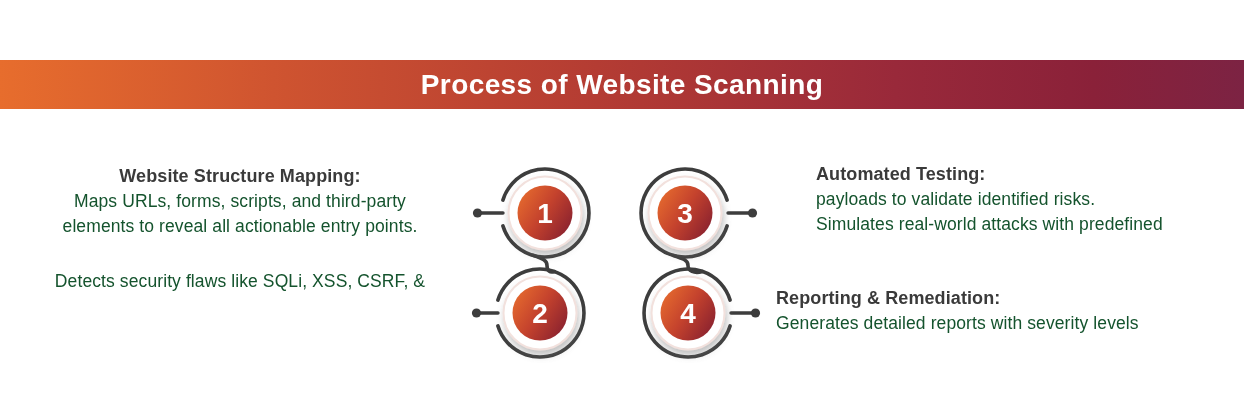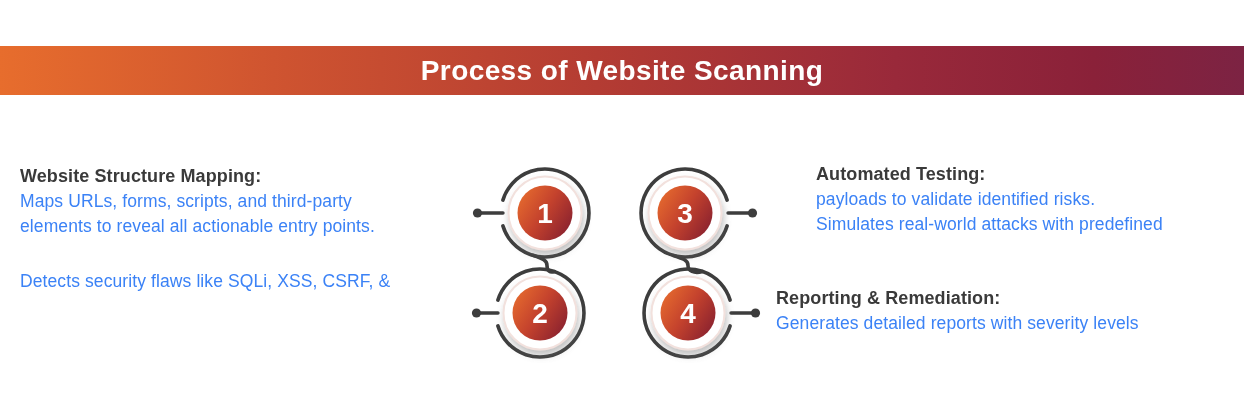--- a/index.html
+++ b/index.html
@@ -1,33 +1,33 @@
 <!DOCTYPE html>
 <html><head>
 <meta charset="utf-8">
 <style>
   html,body{margin:0;padding:0;background:#ffffff;}
   .canvas{
     position:relative;width:1244px;height:413px;background:#ffffff;overflow:hidden;
     font-family:"Liberation Sans",sans-serif;
   }
   .banner{
-    position:absolute;left:0;top:46px;width:1244px;height:49px;
+    position:absolute;left:0;top:60px;width:1244px;height:49px;
     background:linear-gradient(90deg,#e76d2d 0%,#cf5430 22%,#b43c33 48%,#99293a 72%,#8a2139 88%,#7c2343 100%);
     display:flex;align-items:center;justify-content:center;
   }
   .banner h1{
     margin:0;color:#ffffff;font-size:28px;font-weight:700;letter-spacing:0.4px;
     font-family:"Liberation Sans",sans-serif;
   }
   .block{position:absolute;line-height:25px;}
-  .block.right-aligned{right:784px;text-align:left;width:440px;}
+  .block.right-aligned{right:784px;text-align:center;width:440px;}
   .block.left-aligned{left:776px;text-align:left;width:450px;}
   .block .heading{font-size:18px;font-weight:700;color:#3a3a3a;letter-spacing:0.1px;}
-  .block .bodyline{font-size:17.5px;font-weight:400;color:#3b82f6;letter-spacing:0.1px;}
+  .block .bodyline{font-size:17.5px;font-weight:400;color:#14532d;letter-spacing:0.1px;}
   #b1{top:164px;}
   #b2{top:269px;}
   #b3{top:162px;margin-left:40px;}
   #b4{top:286px;}
   svg.diagram{position:absolute;left:440px;top:145px;}
   svg .outline{fill:none;stroke:#3d3d3d;stroke-width:3.6;stroke-linecap:round;}
   svg .connector{fill:none;stroke:#3d3d3d;stroke-width:3.4;stroke-linecap:round;}
   svg .dot{fill:#3d3d3d;}
   svg .whiteball{fill:#ffffff;stroke:#f2e1dd;stroke-width:2;}
   svg .ball{fill:url(#ballGrad);}

